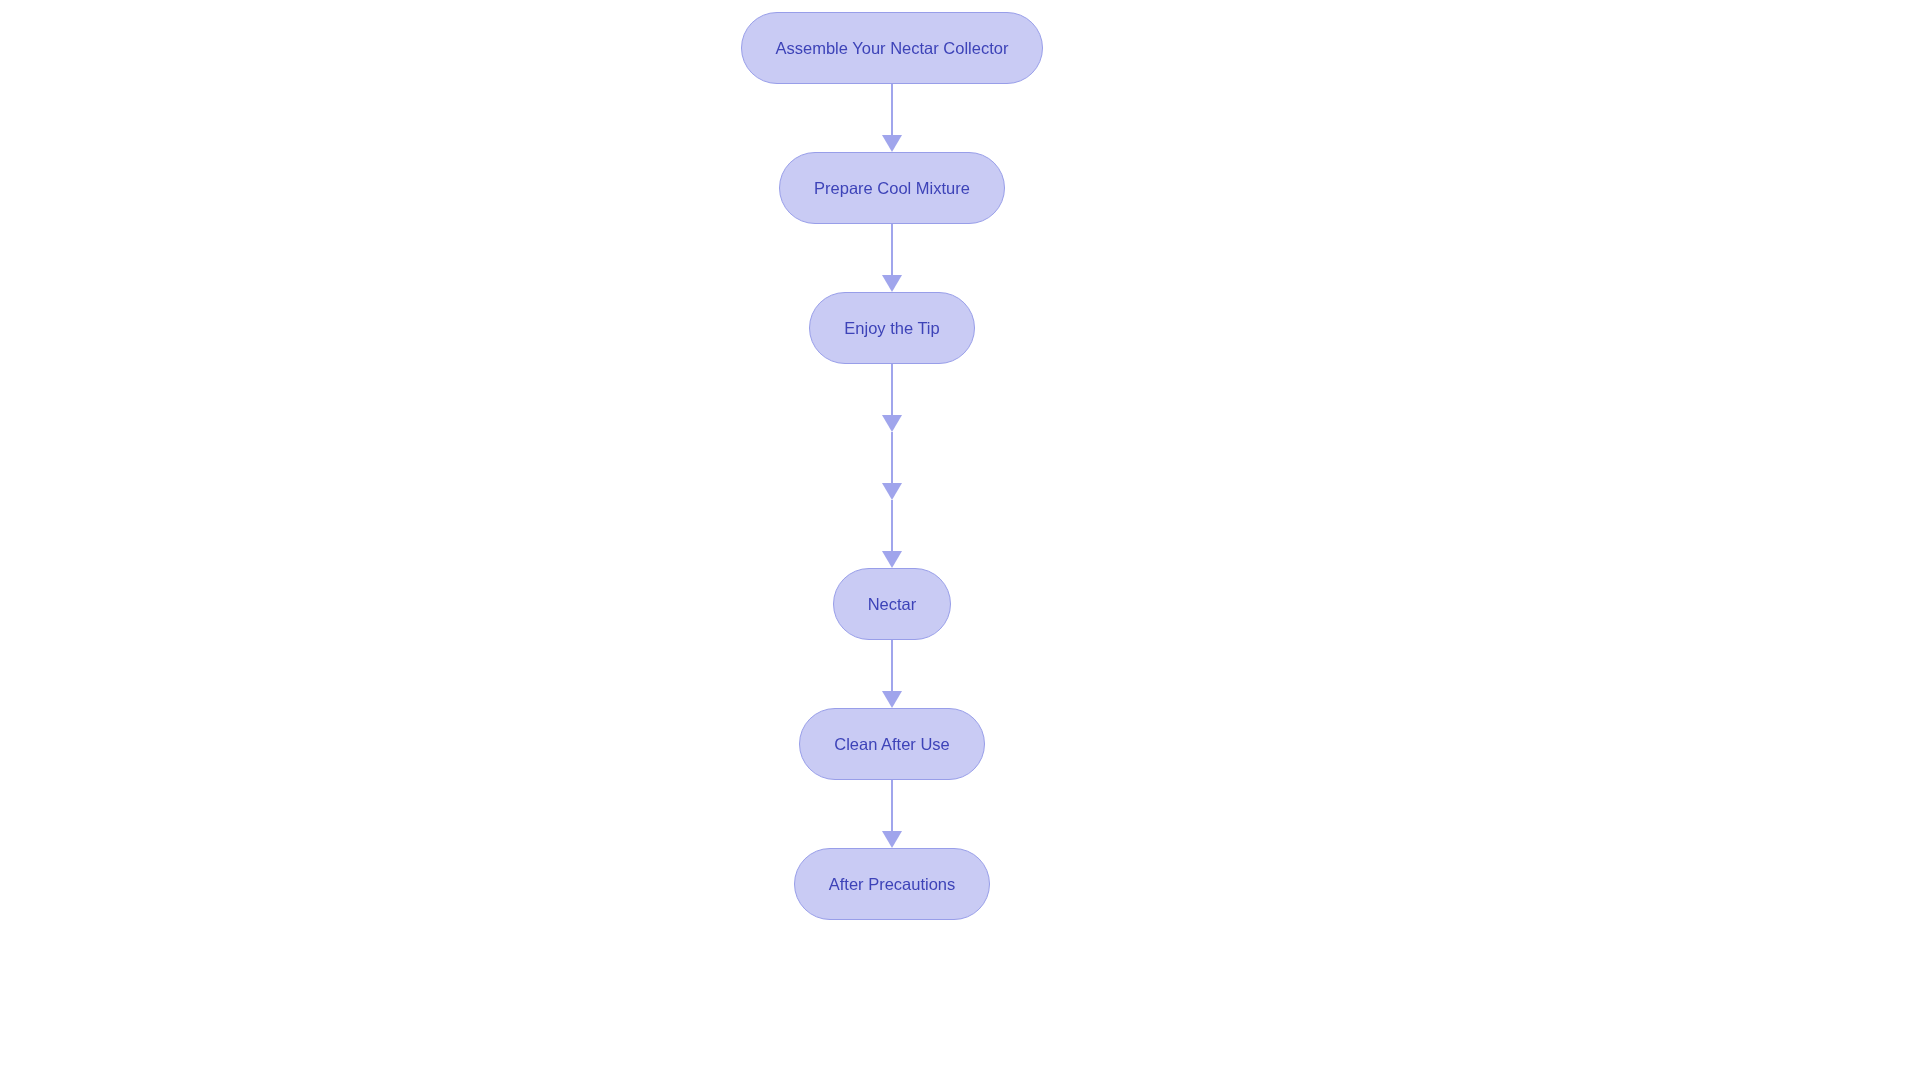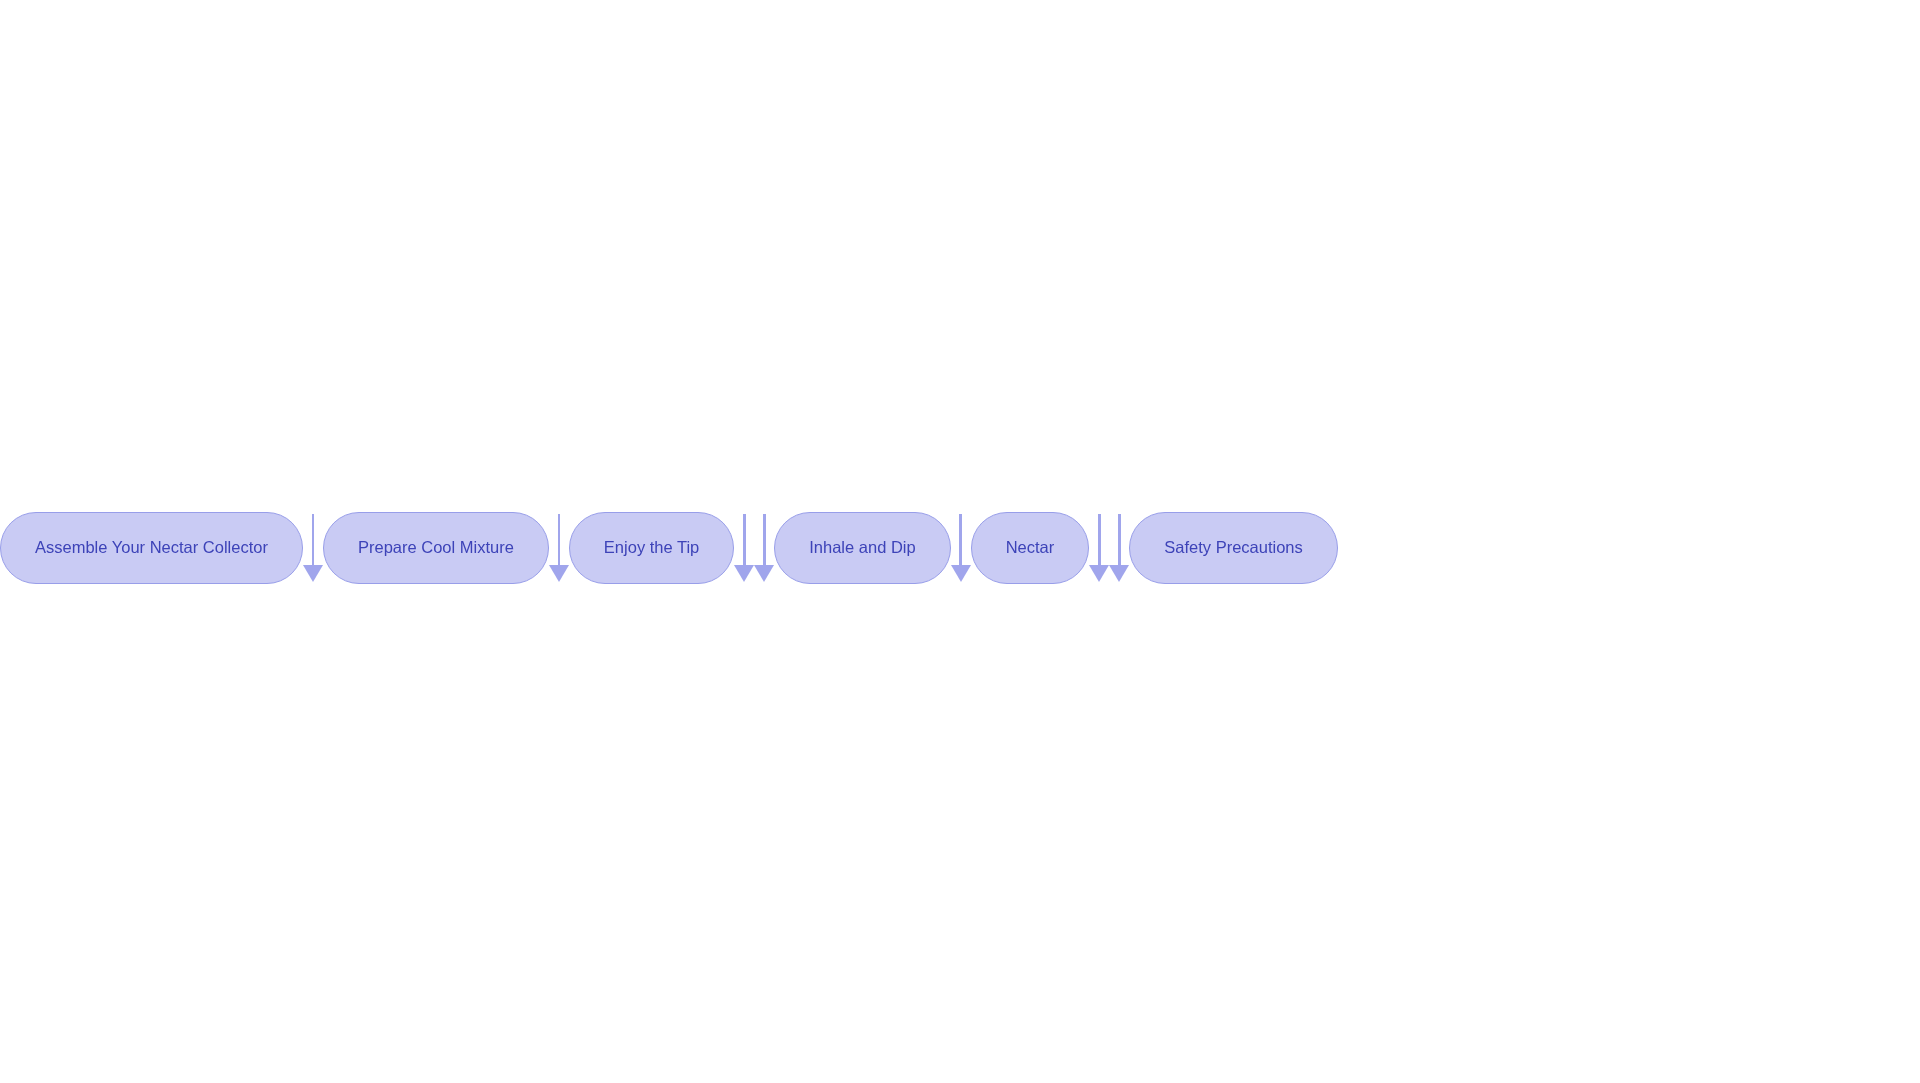--- a/index.html
+++ b/index.html
@@ -15,21 +15,21 @@
     background:var(--bg);
     font-family:"Liberation Sans","DejaVu Sans",sans-serif;
     overflow:hidden;
   }
   .canvas{
     position:relative;
     width:1784px;
     height:1083px;
     background:var(--bg);
     display:flex;
-    flex-direction:row;
+    flex-direction:column;
     align-items:center;
     padding-top:12px;
   }
   .flow-node{
     height:72px;
     min-width:100px;
     padding:0 34px;
     display:flex;
     align-items:center;
     justify-content:center;
@@ -84,34 +84,34 @@
       <span>Enjoy the Tip</span>
     </div>
     <div class="connector">
       <div class="line"></div>
       <div class="arrowhead"></div>
     </div>
     <div class="connector">
       <div class="line"></div>
       <div class="arrowhead"></div>
     </div>
-    <div class="flow-node">
-      <span>Inhale and Dip</span>
-    </div>
     <div class="connector">
       <div class="line"></div>
       <div class="arrowhead"></div>
     </div>
     <div class="flow-node">
       <span>Nectar</span>
     </div>
     <div class="connector">
       <div class="line"></div>
       <div class="arrowhead"></div>
     </div>
+    <div class="flow-node">
+      <span>Clean After Use</span>
+    </div>
     <div class="connector">
       <div class="line"></div>
       <div class="arrowhead"></div>
     </div>
     <div class="flow-node">
-      <span>Safety Precautions</span>
+      <span>After Precautions</span>
     </div>
   </div>
 
 </body></html>

